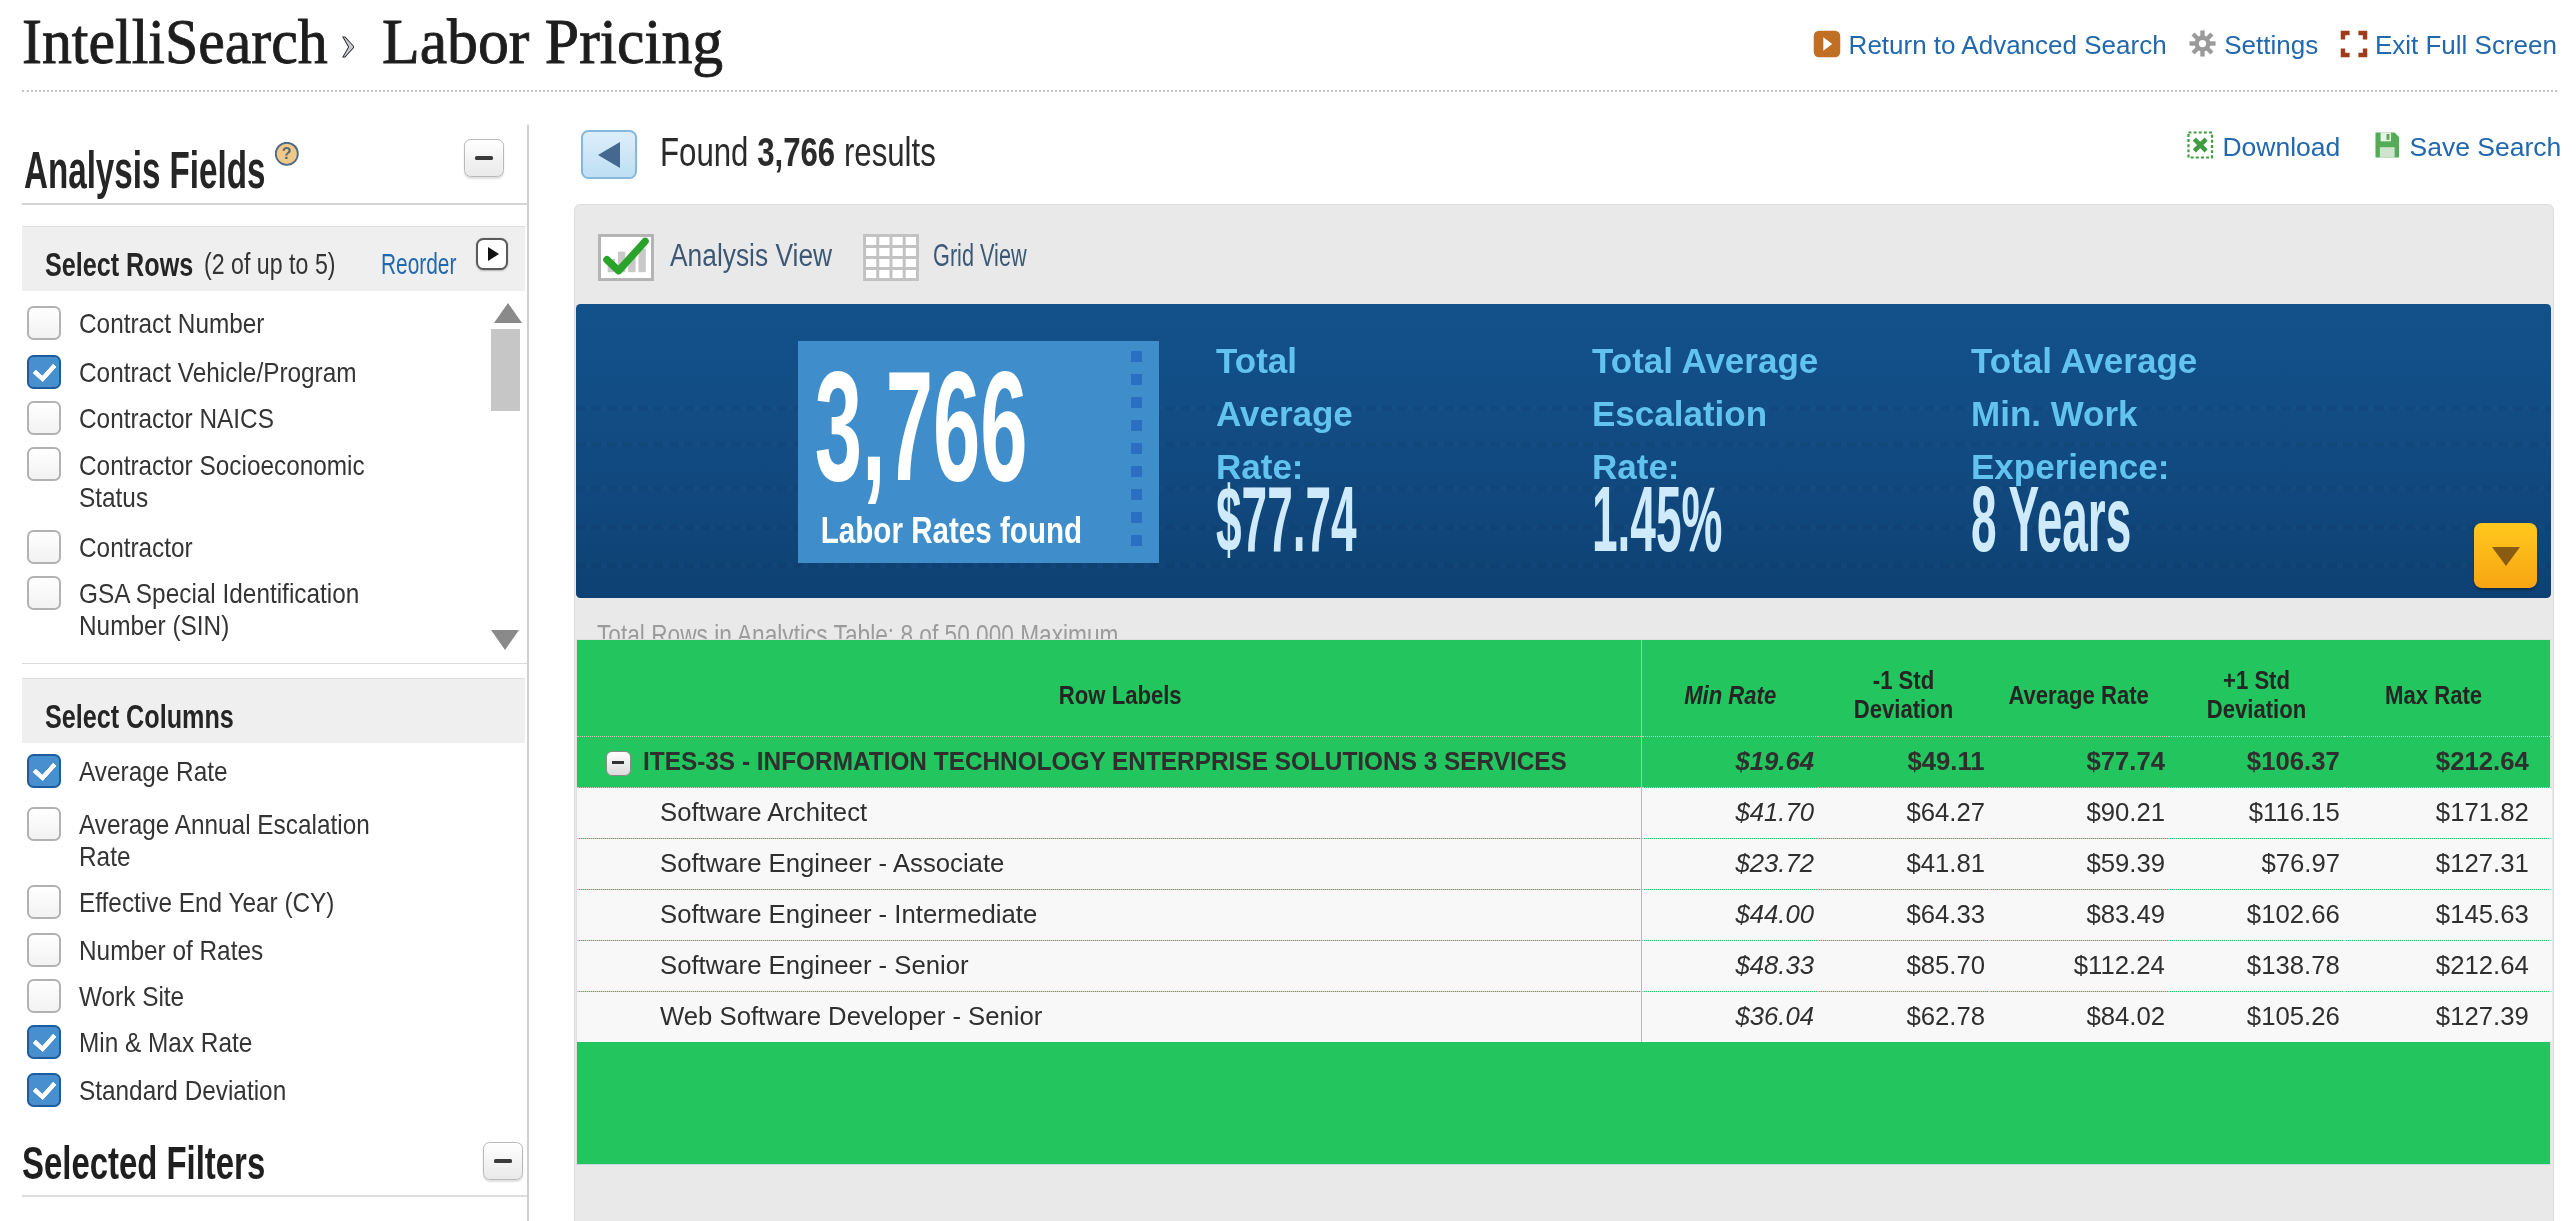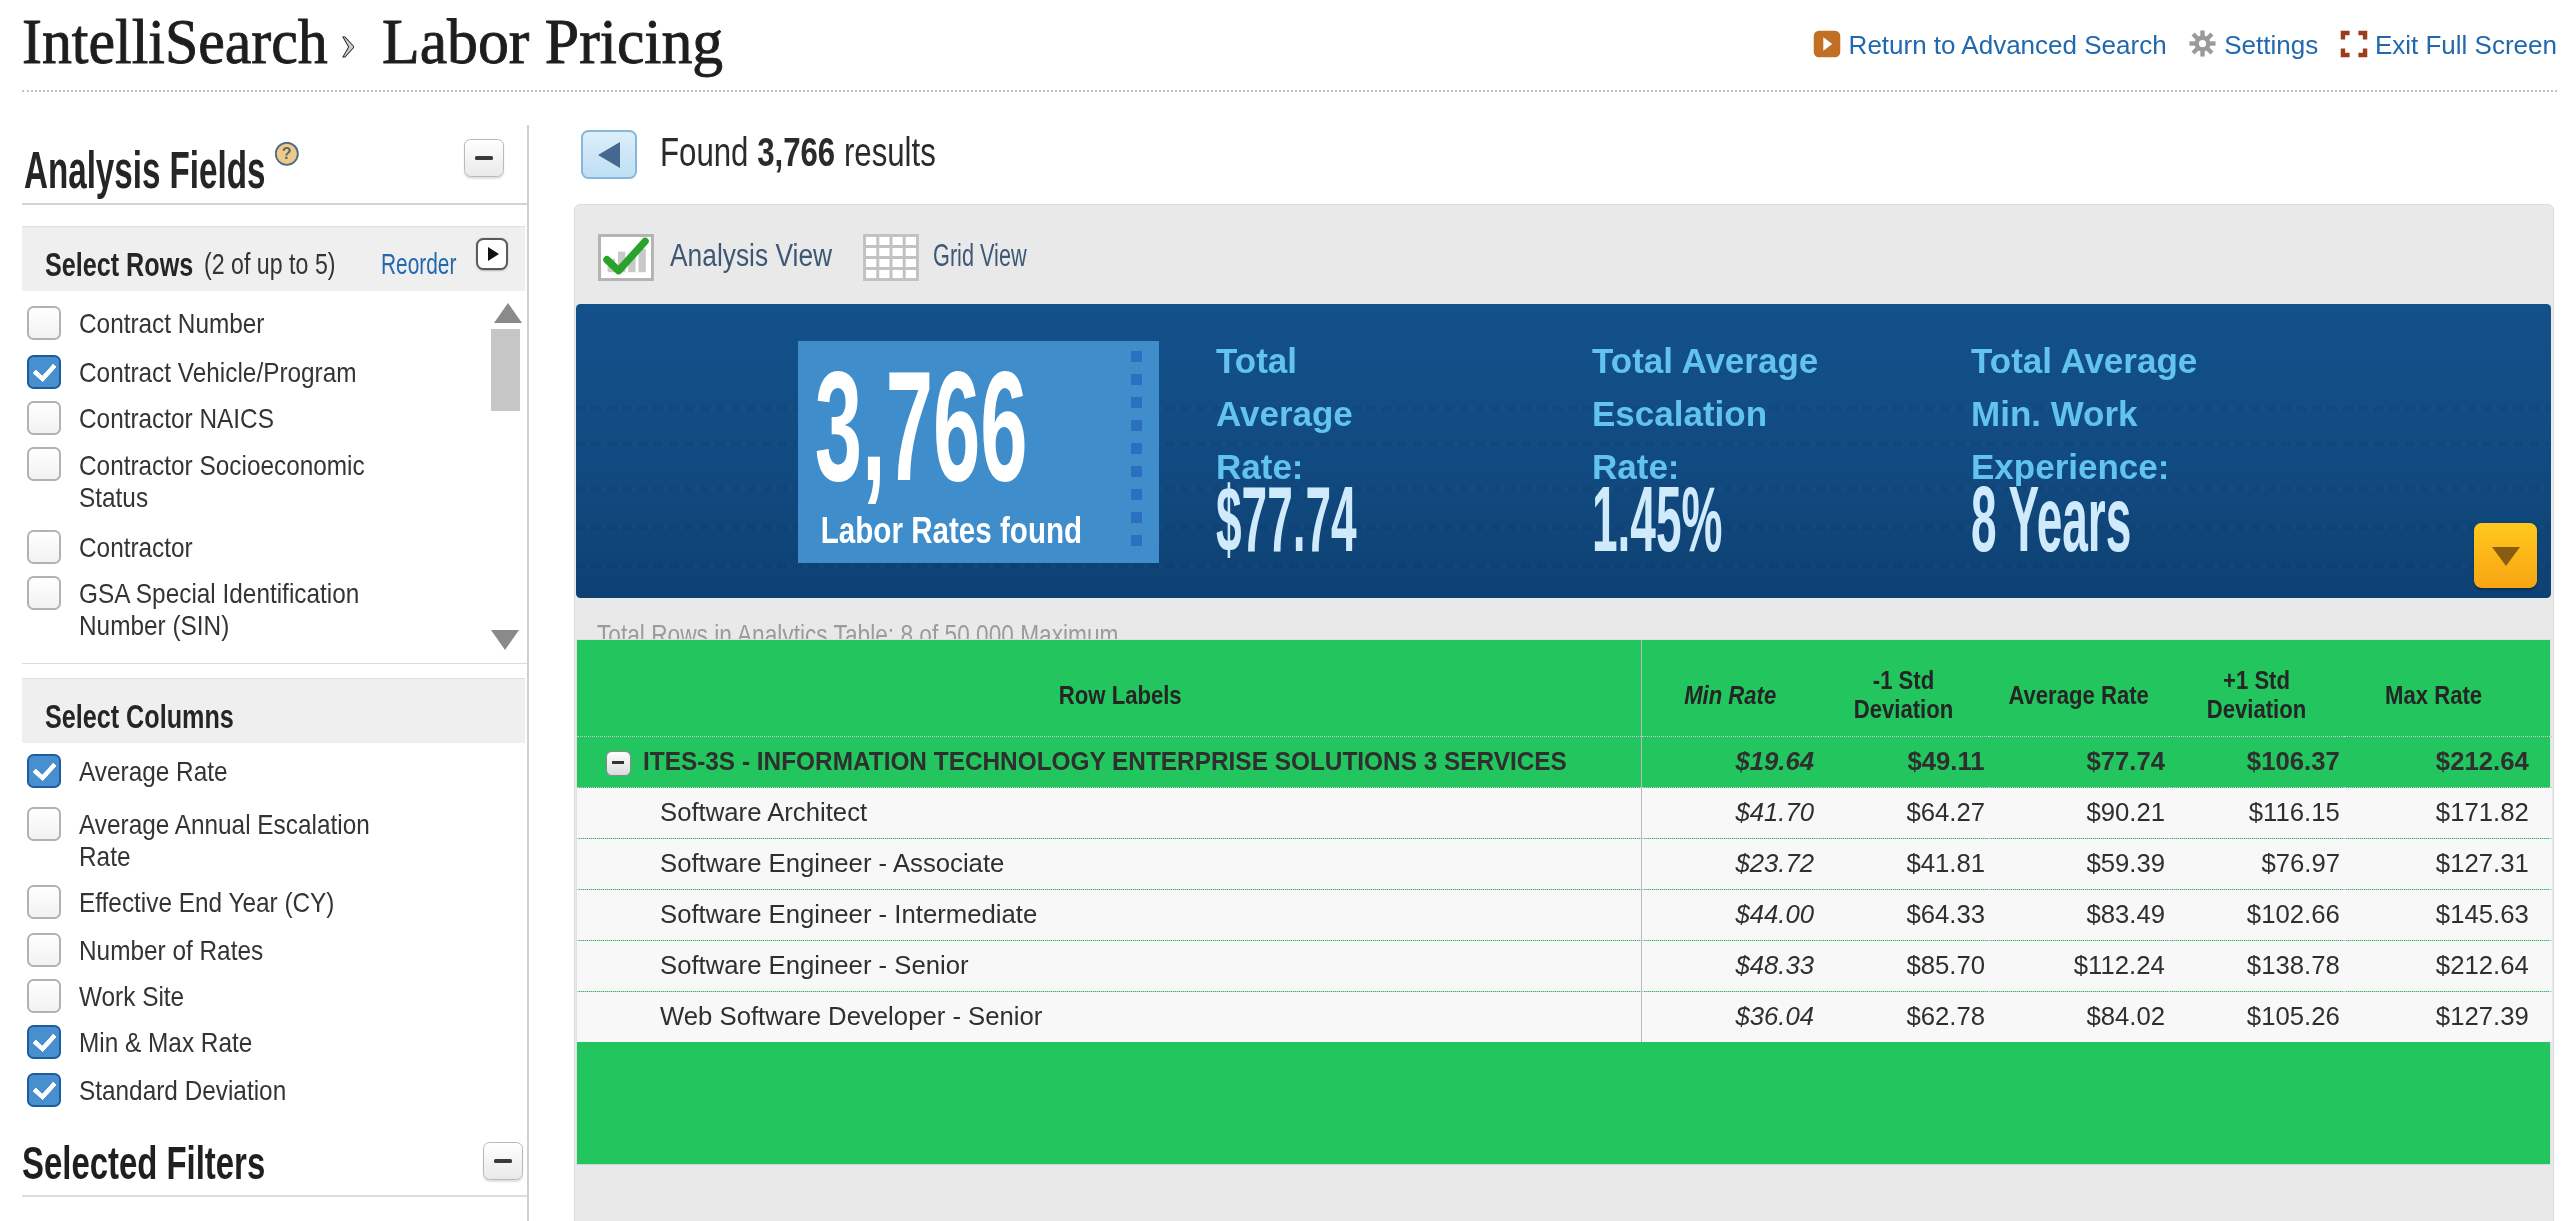--- a/index.html
+++ b/index.html
@@ -199,20 +199,31 @@
   <div class="abs cblabel" style="top:1027px;"><span class="cx">Min &amp; Max Rate</span></div>
   <div class="abs cb on" style="left:26.5px; top:1073px;"></div>
   <div class="abs cblabel" style="top:1075px;"><span class="cx">Standard Deviation</span></div>
 
   <div id="sf-head" class="abs"><span class="cx" style="transform:scaleX(0.70)">Selected Filters</span></div>
   <div id="sf-minus" class="abs minusbtn"></div>
   <div id="sf-hr" class="abs"></div>
 
   <div id="backbtn" class="abs"></div>
   <div id="found" class="abs"><span class="cx">Found <b>3,766</b> results</span></div>
+  <div id="dl-links" class="abs">
+    <span class="lnk"><span class="ic" id="ic-xls"><svg width="26.5" height="28" viewBox="0 0 36 38">
+            <rect x="2" y="2" width="32" height="34" fill="#ffffff" stroke="#3f9c3f" stroke-width="3" stroke-dasharray="4 3"></rect>
+            <path d="M10 11 L26 27 M26 11 L10 27" stroke="#3f9c3f" stroke-width="6"></path>
+          </svg></span>Download</span><span class="lnk"><span class="ic" id="ic-save"><svg width="26.5" height="28" viewBox="0 0 36 38">
+            <path d="M2 2 H28 L34 8 V36 H2 Z" fill="#56ab56"></path>
+            <rect x="9" y="2" width="14" height="12" fill="#e9f2e9"></rect>
+            <rect x="17" y="4" width="4" height="8" fill="#56ab56"></rect>
+            <rect x="8" y="22" width="20" height="14" fill="#cfe4cf"></rect>
+          </svg></span>Save Search</span>
+  </div>
 
   <div id="panel" class="abs"></div>
 
   <div id="tb-ico1" class="abs"><svg width="56" height="47" viewBox="0 0 76 64">
         <rect x="2" y="2" width="72" height="60" fill="#fff" stroke="#b3b3b3" stroke-width="4"></rect>
         <rect x="13" y="34" width="10" height="18" fill="#c9c9c9"></rect>
         <rect x="27" y="24" width="10" height="28" fill="#c9c9c9"></rect>
         <rect x="41" y="30" width="10" height="22" fill="#c9c9c9"></rect>
         <rect x="55" y="20" width="10" height="32" fill="#c9c9c9"></rect>
         <path d="M12 35 L28 50 L64 10" fill="none" stroke="#2aa32a" stroke-width="10" stroke-linecap="round" stroke-linejoin="round"></path>

